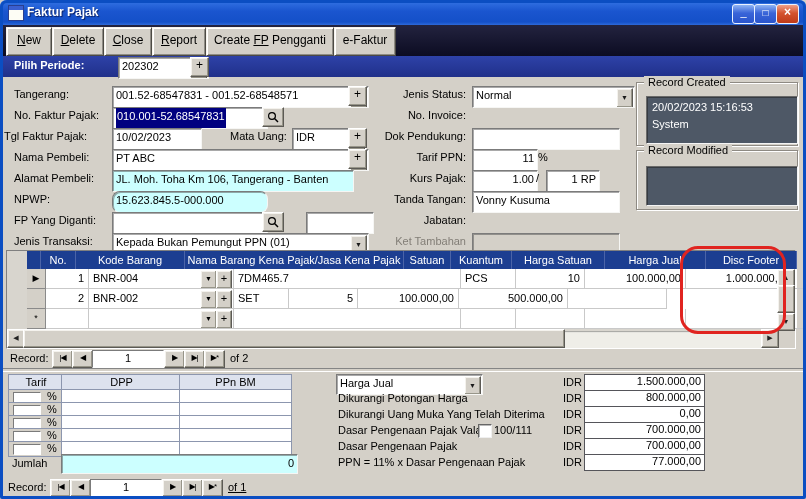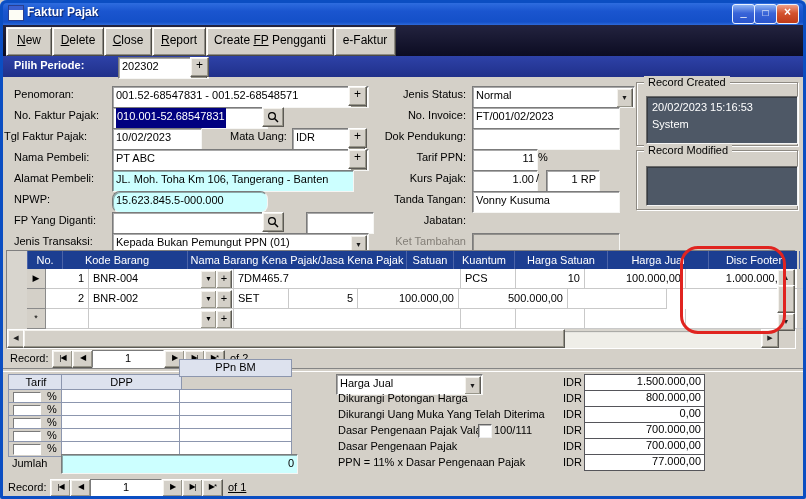--- a/index.html
+++ b/index.html
@@ -121,21 +121,21 @@
     <div class="tbtn" style="left:152px;width:52px;"><u>R</u>eport</div>
     <div class="tbtn" style="left:206px;width:126px;">Create <u>FP</u> Pengganti</div>
     <div class="tbtn" style="left:334px;width:60px;">e-Faktur</div>
   </div>
   <div class="tb combo" style="left:118px;top:57px;width:68px;">
     <span>202302</span>
     <span class="drop raised">▼</span>
   </div>
   <div class="pbtn raised" style="left:190px;top:57px;">+</div>
 
-  <span class="lbl" style="left:14px;top:88px;">Penomoran:</span>
+  <span class="lbl" style="left:14px;top:88px;">Tangerang:</span>
   <div class="tb combo" style="left:112px;top:86px;width:234px;">
     <span>001.52-68547831 - 001.52-68548571</span>
     <span class="drop raised">▼</span>
   </div>
   <div class="pbtn raised" style="left:348px;top:86px;">+</div>
 
   <span class="lbl" style="left:14px;top:109px;">No. Faktur Pajak:</span>
   <div class="tb" style="left:112px;top:107px;width:148px;">
     <span class="selhl">010.001-52.68547831</span>
   </div>
@@ -185,21 +185,20 @@
     <span class="drop raised">▼</span>
   </div>
 
   <span class="lbl rlbl" style="left:380px;top:88px;width:86px;">Jenis Status:</span>
   <div class="tb combo" style="left:472px;top:86px;width:140px;">
     <span>Normal</span>
     <span class="drop raised">▼</span>
   </div>
 
   <span class="lbl rlbl" style="left:380px;top:109px;width:86px;">No. Invoice:</span>
-  <div class="tb" style="left:472px;top:107px;width:140px;">FT/001/02/2023</div>
 
   <span class="lbl rlbl" style="left:380px;top:130px;width:86px;">Dok Pendukung:</span>
   <div class="tb" style="left:472px;top:128px;width:140px;"></div>
 
   <span class="lbl rlbl" style="left:380px;top:151px;width:86px;">Tarif PPN:</span>
   <div class="tb num" style="left:472px;top:149px;width:58px;">11</div>
   <span class="lbl" style="left:538px;top:151px;">%</span>
 
   <span class="lbl rlbl" style="left:380px;top:172px;width:86px;">Kurs Pajak:</span>
   <div class="tb num" style="left:472px;top:170px;width:58px;">1.00</div>
@@ -223,21 +222,21 @@
   </div>
   <div class="grp" style="left:636px;top:150px;width:160px;height:58px;"></div>
   <span class="grpt" style="left:644px;top:144px;">Record Modified</span>
   <div class="dk" style="left:646px;top:166px;width:140px;height:34px;"></div>
 
   <div id="grid">
     <div class="gbody">
       <div class="ghead">
         <div class="gh" style="width:18px;"></div>
         <div class="gh w-no">No.</div>
-        <div class="gh w-kode" style="padding-right:16px;">Kode Barang</div>
+        <div class="gh w-kode" style="padding-right:0;">Kode Barang</div>
         <div class="gh w-nama">Nama Barang Kena Pajak/Jasa Kena Pajak</div>
         <div class="gh w-sat">Satuan</div>
         <div class="gh w-kua">Kuantum</div>
         <div class="gh w-hs">Harga Satuan</div>
         <div class="gh w-hj">Harga Jual</div>
         <div class="gh w-disc">Disc Footer</div>
         <div class="gh w-fill"></div>
       </div>
       <div class="grow">
         <div class="sel"><span>▶</span></div>
@@ -307,21 +306,21 @@
   <div class="nbox" style="left:92px;top:350px;">1</div>
   <div class="nbtn raised" style="left:164px;top:350px;"><span>▶</span></div>
   <div class="nbtn raised" style="left:184px;top:350px;"><span>▶|</span></div>
   <div class="nbtn raised" style="left:204px;top:350px;"><span>▶*</span></div>
   <span class="lbl" style="left:230px;top:352px;">of 2</span>
 
   <div class="divider"></div>
 
   <div class="mh" style="left:8px;top:374px;width:54px;">Tarif</div>
   <div class="mh" style="left:61px;top:374px;width:119px;">DPP</div>
-  <div class="mh" style="left:179px;top:359px;width:111px;">PPn BM</div>
+  <div class="mh" style="left:179px;top:374px;width:111px;">PPn BM</div>
 
   <div class="mc mcg" style="left:8px;top:389px;width:54px;height:14px;">
       <div class="tinybox" style="left:4px;top:2px;width:26px;height:9px;"></div>
       <span class="lbl" style="left:38px;top:0px;">%</span>
     </div>
   <div class="mc" style="left:61px;top:389px;width:119px;height:14px;"></div>
   <div class="mc" style="left:179px;top:389px;width:111px;height:14px;"></div>
 
   <div class="mc mcg" style="left:8px;top:402px;width:54px;height:14px;">
       <div class="tinybox" style="left:4px;top:2px;width:26px;height:9px;"></div>

